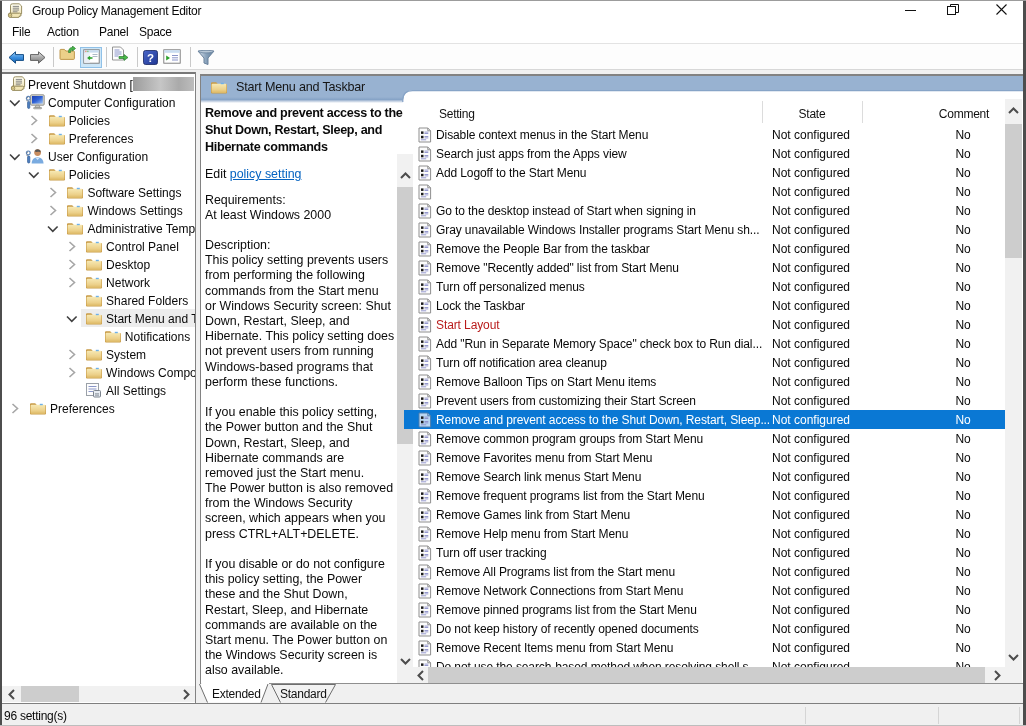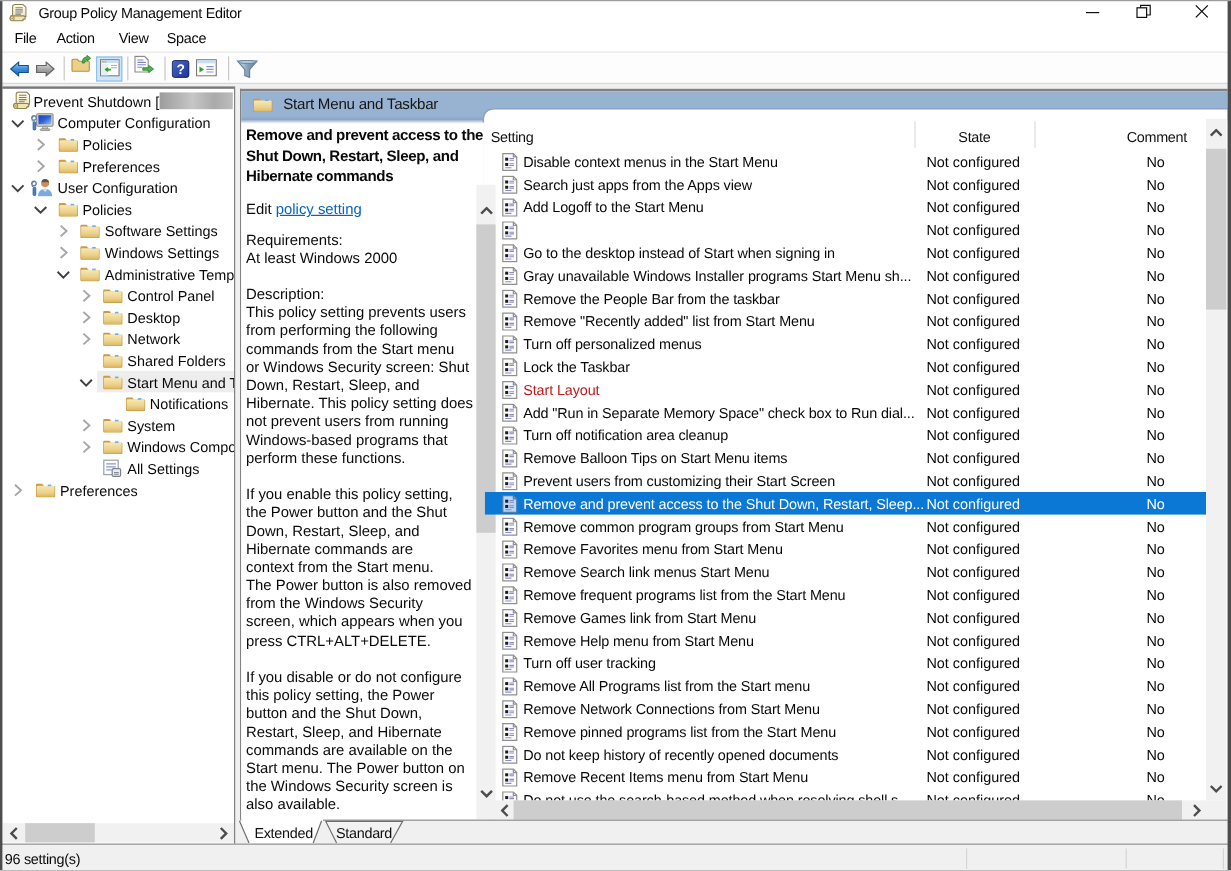--- a/index.html
+++ b/index.html
@@ -33,21 +33,21 @@
       <path d="M6.5 6.5 V4.5 H14.5 V12.5 H11.5" fill="none" stroke="#111" stroke-width="1"></path>
     </svg>
   </div>
 <div class="abs" style="left:991px;top:0px">
     <svg width="20" height="20" viewBox="0 0 20 20" style="display:block;">
       <path d="M5.5 4.5 L15.5 14.5 M15.5 4.5 L5.5 14.5" stroke="#111" stroke-width="1.1"></path>
     </svg>
   </div>
 <div class="abs t12" style="left:12px;top:25px;">File</div>
 <div class="abs t12" style="left:47px;top:25px;">Action</div>
-<div class="abs t12" style="left:99px;top:25px;">View</div>
+<div class="abs t12" style="left:99px;top:25px;">Panel</div>
 <div class="abs t12" style="left:139px;top:25px;">Space</div>
 <div class="abs" style="left:0;top:43px;width:1026px;height:1px;background:#e3e3e3"></div>
 <div class="abs" style="left:0;top:44px;width:1026px;height:26px;background:#fdfdfd"></div>
 <div class="abs" style="left:0;top:69px;width:1026px;height:1px;background:#d8d8d8"></div>
 <div class="abs" style="left:8px;top:51px">
     <svg width="17" height="13" viewBox="0 0 17 13" style="display:block;">
       <defs>
         <linearGradient id="ba" x1="0" y1="0" x2="0" y2="1">
           <stop offset="0" stop-color="#9fd0f5"></stop>
           <stop offset="0.5" stop-color="#3b8ede"></stop>
@@ -585,48 +585,48 @@
 <div style="height:15.2px">Down, Restart, Sleep, and</div>
 <div style="height:15.2px">Hibernate. This policy setting does</div>
 <div style="height:15.2px">not prevent users from running</div>
 <div style="height:15.2px">Windows-based programs that</div>
 <div style="height:15.2px">perform these functions.</div>
 <div style="height:15.2px"></div>
 <div style="height:15.2px">If you enable this policy setting,</div>
 <div style="height:15.2px">the Power button and the Shut</div>
 <div style="height:15.2px">Down, Restart, Sleep, and</div>
 <div style="height:15.2px">Hibernate commands are</div>
-<div style="height:15.2px">context from the Start menu.</div>
+<div style="height:15.2px">removed just the Start menu.</div>
 <div style="height:15.2px">The Power button is also removed</div>
 <div style="height:15.2px">from the Windows Security</div>
 <div style="height:15.2px">screen, which appears when you</div>
 <div style="height:15.2px">press CTRL+ALT+DELETE.</div>
 <div style="height:15.2px"></div>
 <div style="height:15.2px">If you disable or do not configure</div>
 <div style="height:15.2px">this policy setting, the Power</div>
-<div style="height:15.2px">button and the Shut Down,</div>
+<div style="height:15.2px">these and the Shut Down,</div>
 <div style="height:15.2px">Restart, Sleep, and Hibernate</div>
 <div style="height:15.2px">commands are available on the</div>
 <div style="height:15.2px">Start menu. The Power button on</div>
 <div style="height:15.2px">the Windows Security screen is</div>
 <div style="height:15.2px">also available.</div>
 </div>
 <div class="abs" style="left:396.5px;top:154px;width:16.5px;height:529px;background:#f1f1f1"></div>
 <div style="position:absolute;left:399.5px;top:171.5px;width:11px;height:7px">
     <svg width="11" height="7" viewBox="0 0 11 7" style="display:block;">
       <path d="M1 6 L5.5 1.5 L10 6" fill="none" stroke="#4c4c4c" stroke-width="2"></path>
     </svg>
   </div>
 <div class="abs" style="left:396.5px;top:187px;width:16.5px;height:257px;background:#cdcdcd"></div>
 <div style="position:absolute;left:399.5px;top:658px;width:11px;height:7px">
     <svg width="11" height="7" viewBox="0 0 11 7" style="display:block;">
       <path d="M1 1 L5.5 5.5 L10 1" fill="none" stroke="#4c4c4c" stroke-width="2"></path>
     </svg>
   </div>
-<div class="abs t12" style="left:409px;top:106.5px;color:#111">Setting</div>
+<div class="abs t12" style="left:439px;top:106.5px;color:#111">Setting</div>
 <div class="abs t12" style="left:762px;top:106.5px;width:100px;text-align:center;color:#111">State</div>
 <div class="abs t12" style="left:914px;top:106.5px;width:100px;text-align:center;color:#111">Comment</div>
 <div class="abs" style="left:762px;top:101px;width:1px;height:22px;background:#dcdcdc"></div>
 <div class="abs" style="left:861.5px;top:101px;width:1px;height:22px;background:#dcdcdc"></div>
 <div class="abs" style="left:404px;top:125px;width:601px;height:19px;overflow:hidden">
 <div style="position:absolute;left:14px;top:1.5px;width:14px;height:16px">
       <svg width="14" height="16" viewBox="0 0 14 16" style="display:block;">
         <path d="M1 1 H9.8 L12.6 3.8 V15 H1 Z" fill="#fcfcfc" stroke="#8f8f8f" stroke-width="1"></path>
         <path d="M9.8 1 L9.8 3.8 H12.6" fill="none" stroke="#8f8f8f" stroke-width="1"></path>
         <rect x="3" y="4.4" width="2.5" height="2.5" fill="#1b1b1b"></rect>

